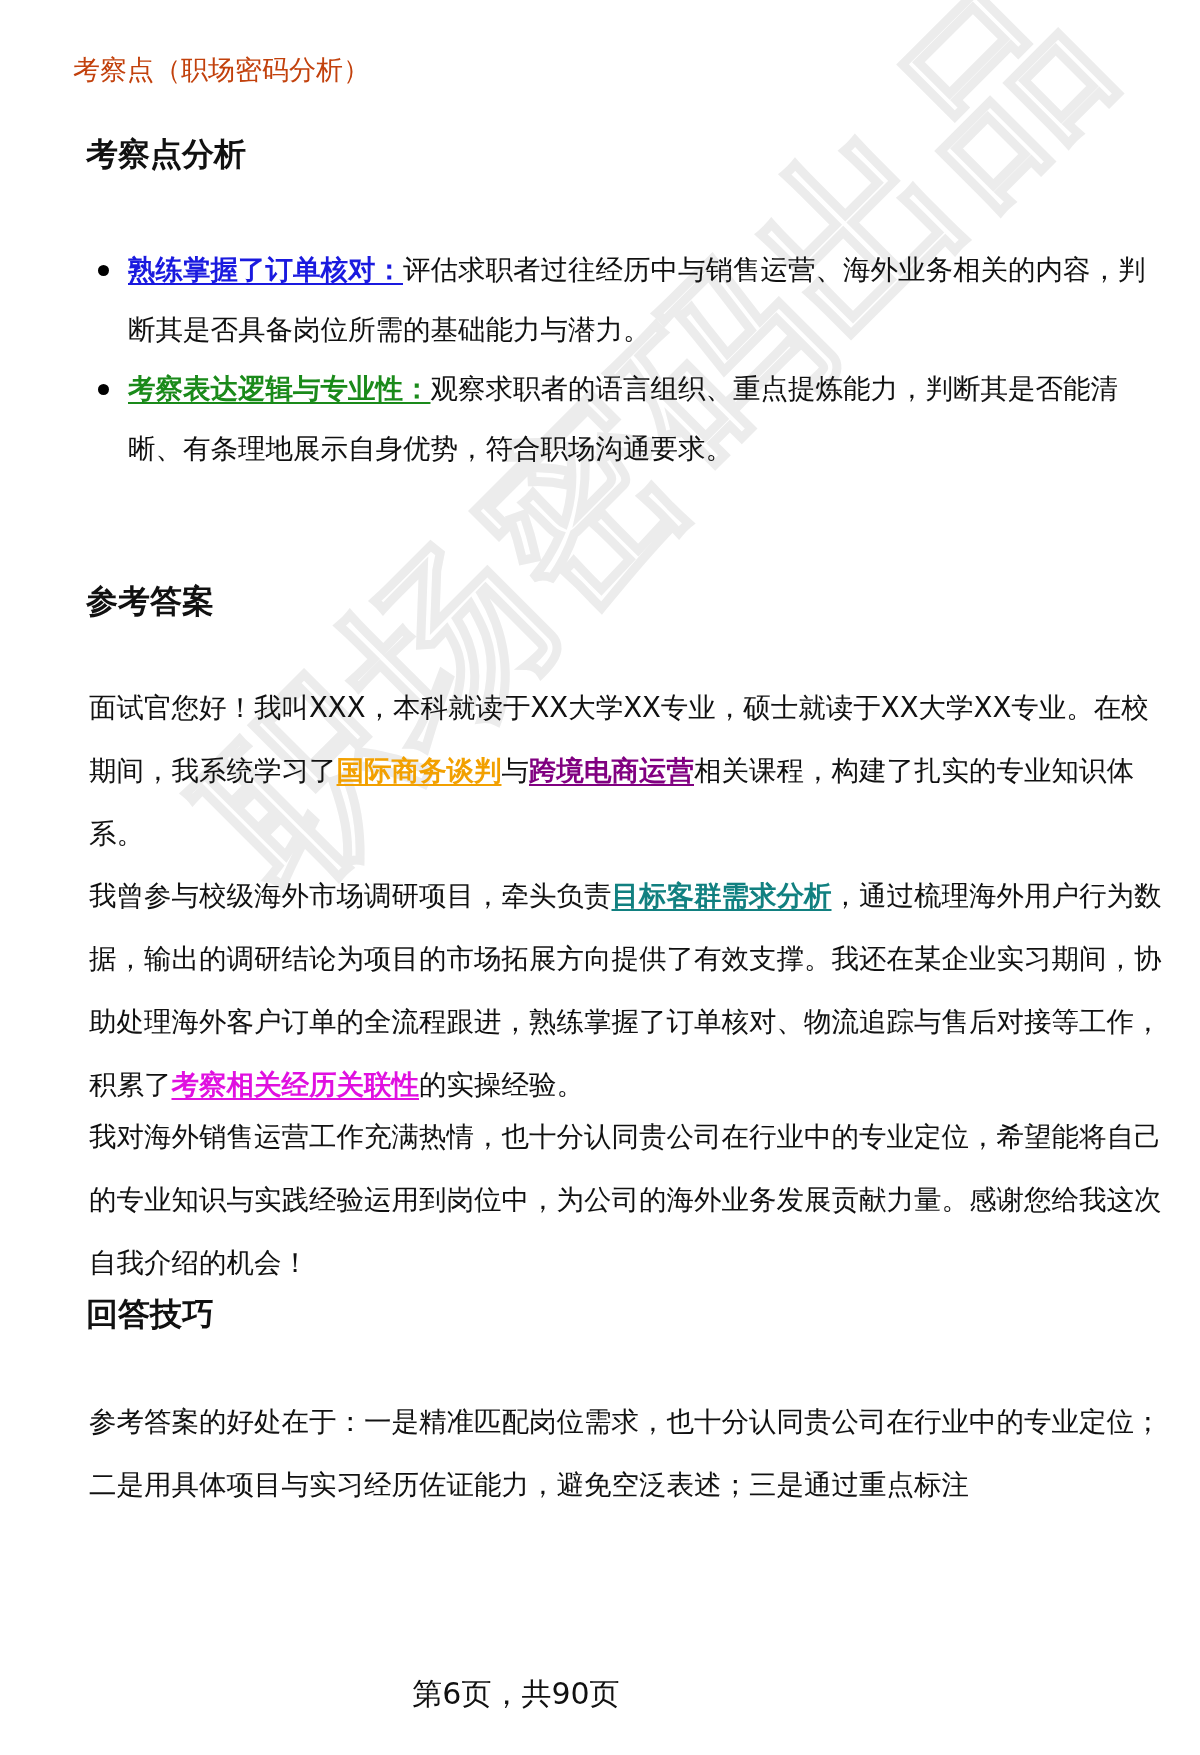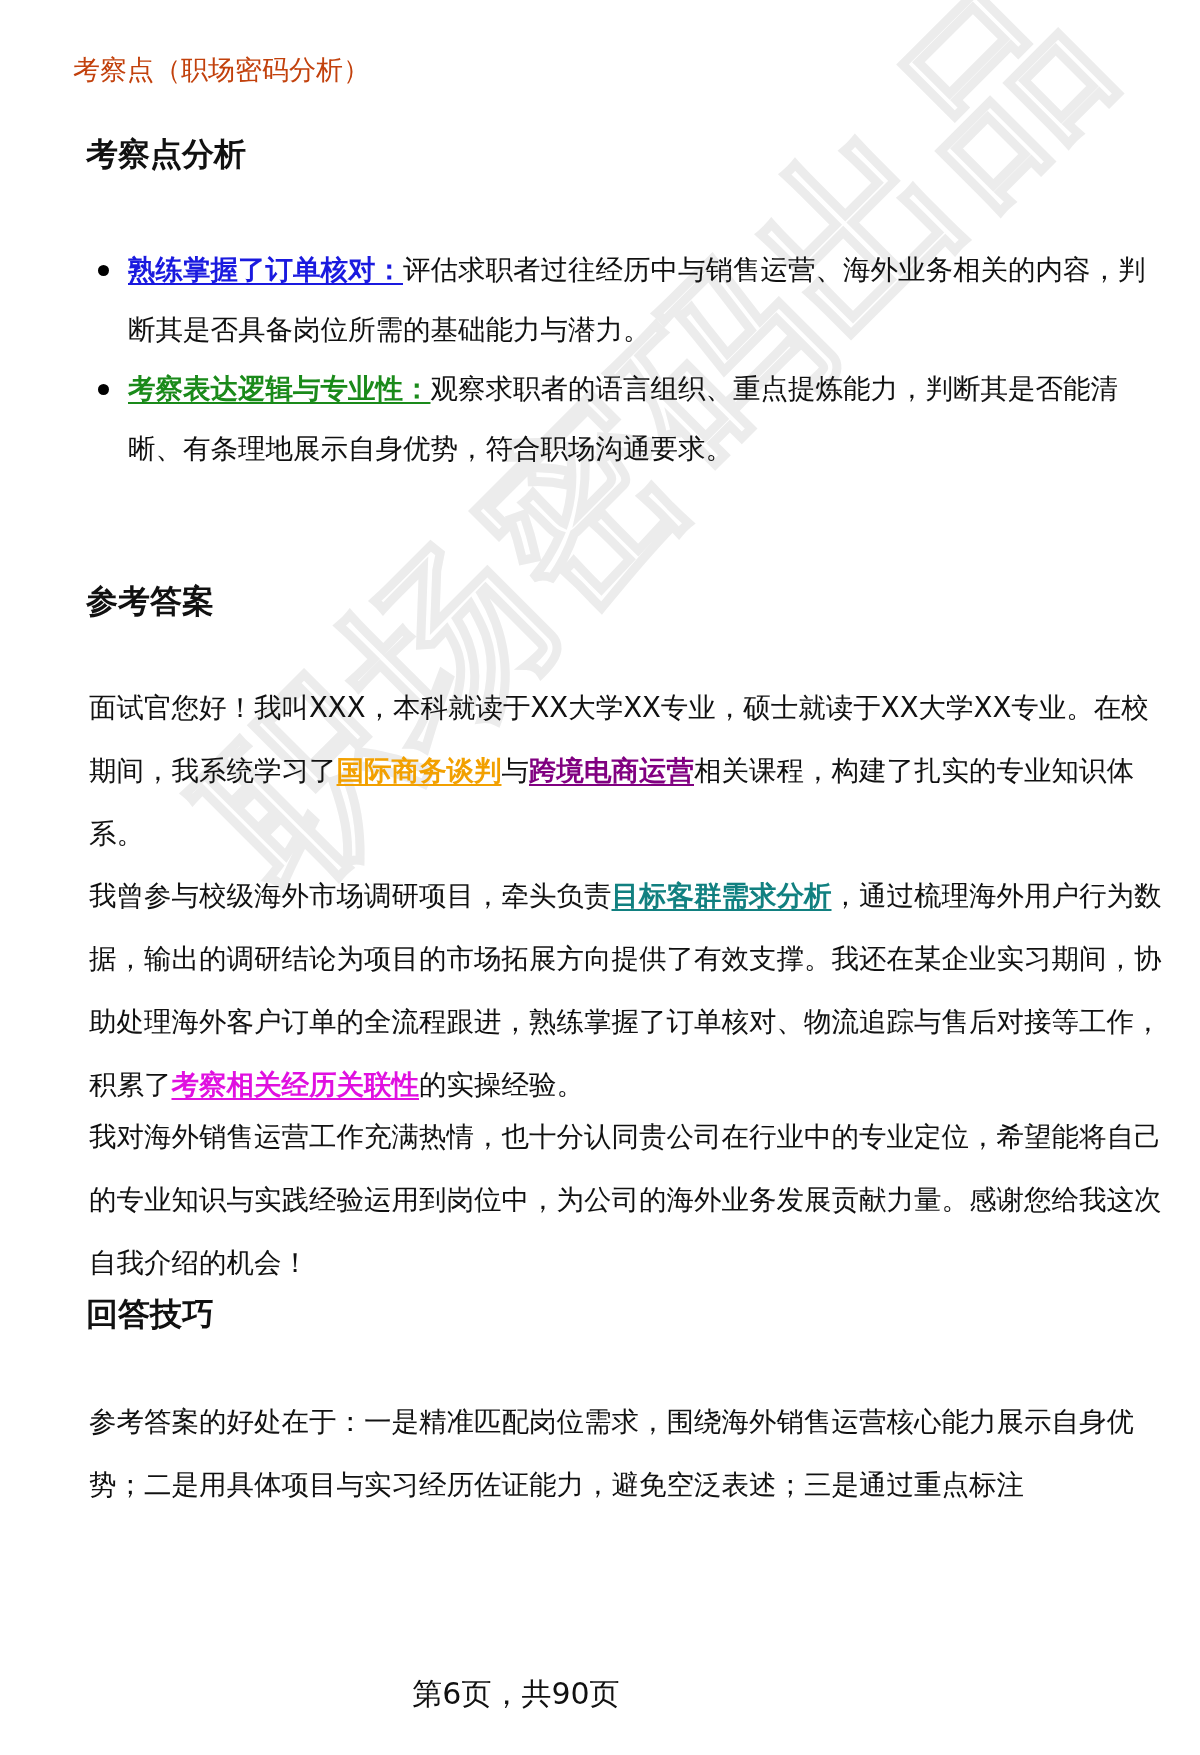--- a/index.html
+++ b/index.html
@@ -140,17 +140,17 @@
   </p>
 
   <p class="para" style="top:848px;">
     <span>我曾参与校级海外市场调研项目，牵头负责</span><span class="hl c-teal">目标客群需求分析</span><span>，通过梳理海外用户行为数据，输出的调研结论为项目的市场拓展方向提供了有效支撑。我还在某企业实习期间，协助处理海外客户订单的全流程跟进，熟练掌握了订单核对、物流追踪与售后对接等工作，积累了</span><span class="hl c-magenta">考察相关经历关联性</span><span>的实操经验。</span>
   </p>
 
   <p class="para" style="top:1089px;">我对海外销售运营工作充满热情，也十分认同贵公司在行业中的专业定位，希望能将自己的专业知识与实践经验运用到岗位中，为公司的海外业务发展贡献力量。感谢您给我这次自我介绍的机会！</p>
 
   <div class="section-heading" style="top:1293px;">回答技巧</div>
 
-  <p class="para" style="top:1374px;">参考答案的好处在于：一是精准匹配岗位需求，围绕海外销售运营核心能力展示自身优势；二是用具体项目与实习经历佐证能力，避免空泛表述；三是通过重点标注</p>
+  <p class="para" style="top:1374px;">参考答案的好处在于：一是精准匹配岗位需求，也十分认同贵公司在行业中的专业定位；二是用具体项目与实习经历佐证能力，避免空泛表述；三是通过重点标注</p>
 
 </div>
 
 <div class="footer">第6页，共90页</div>
 
 </body></html>

